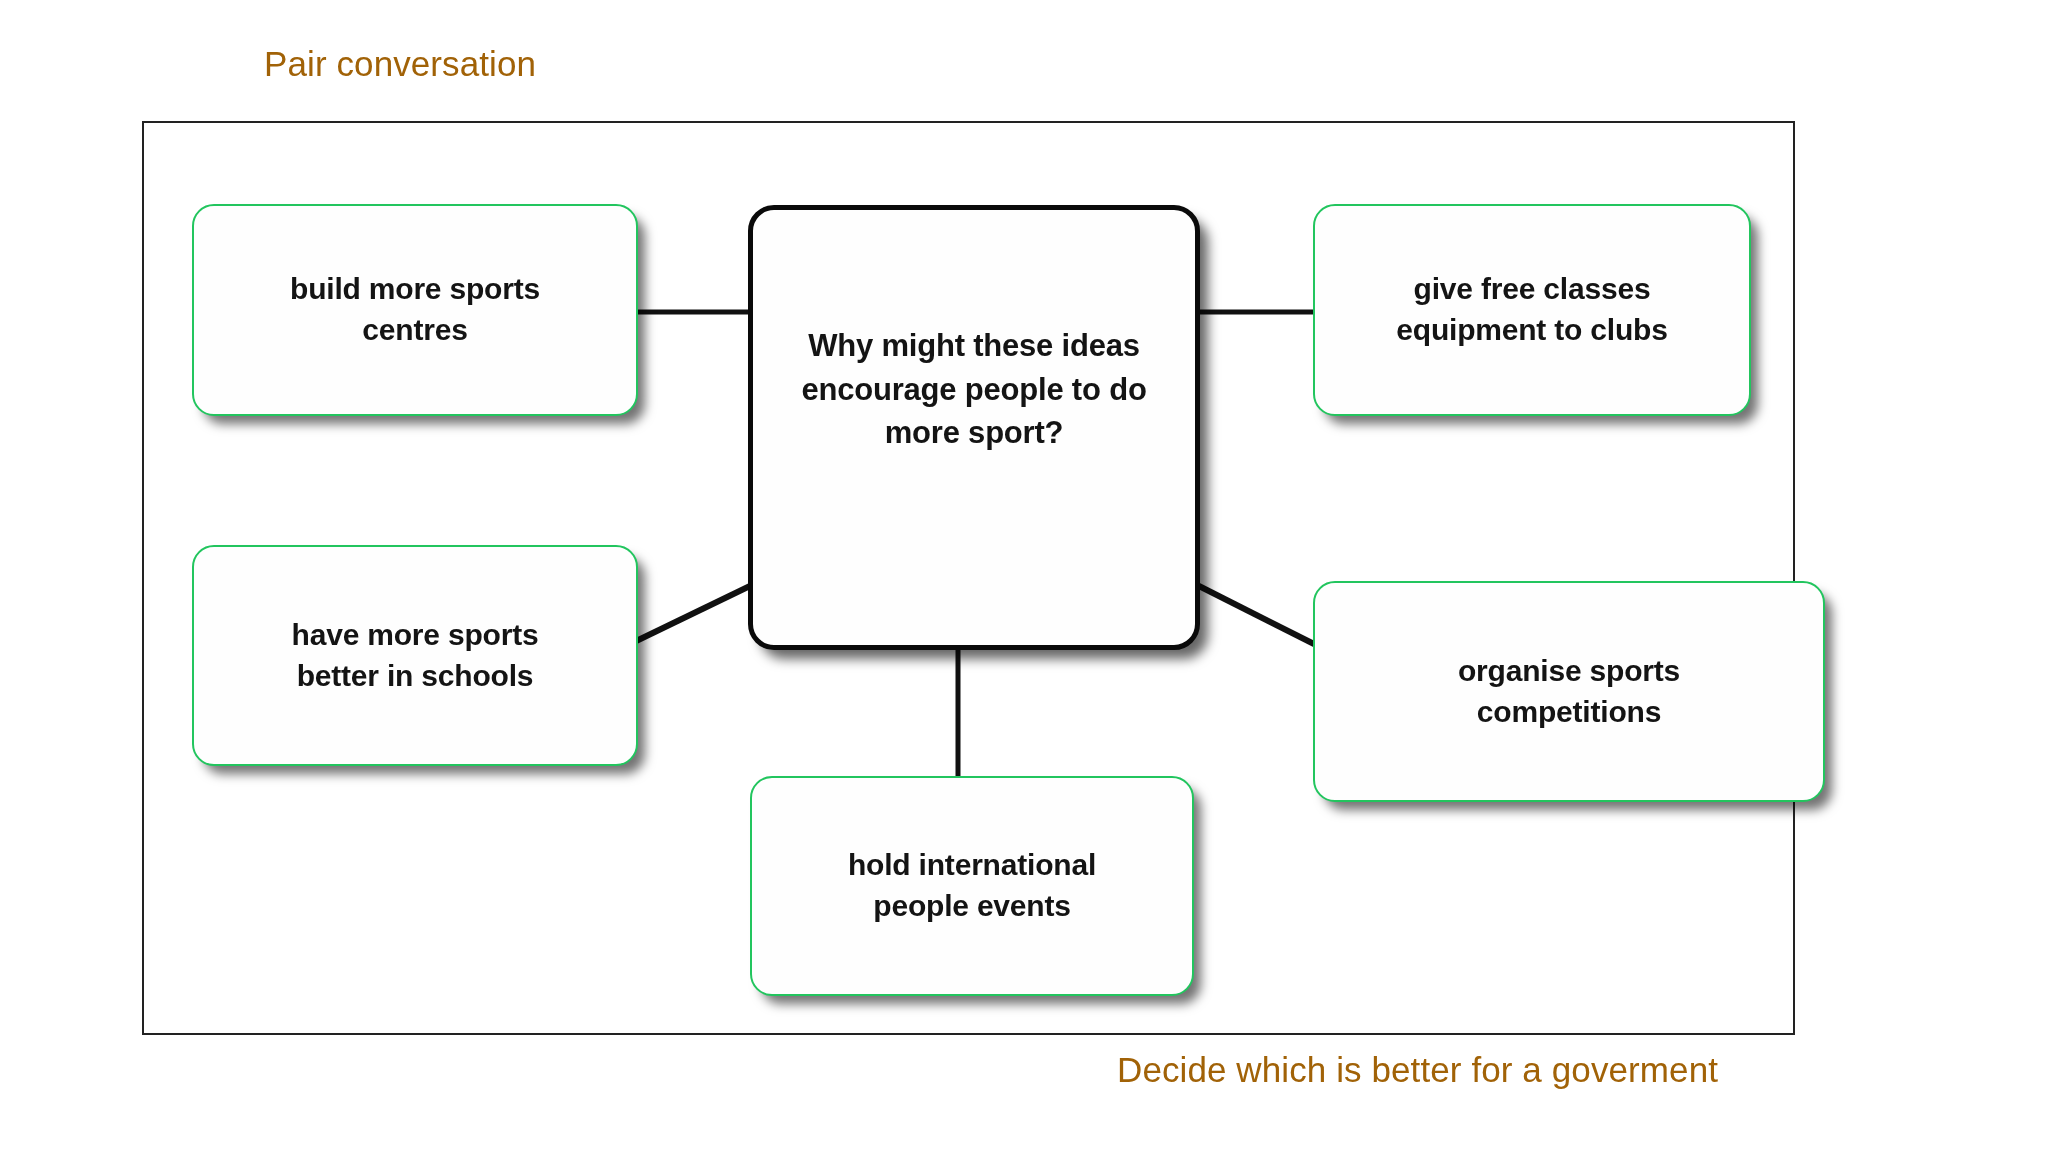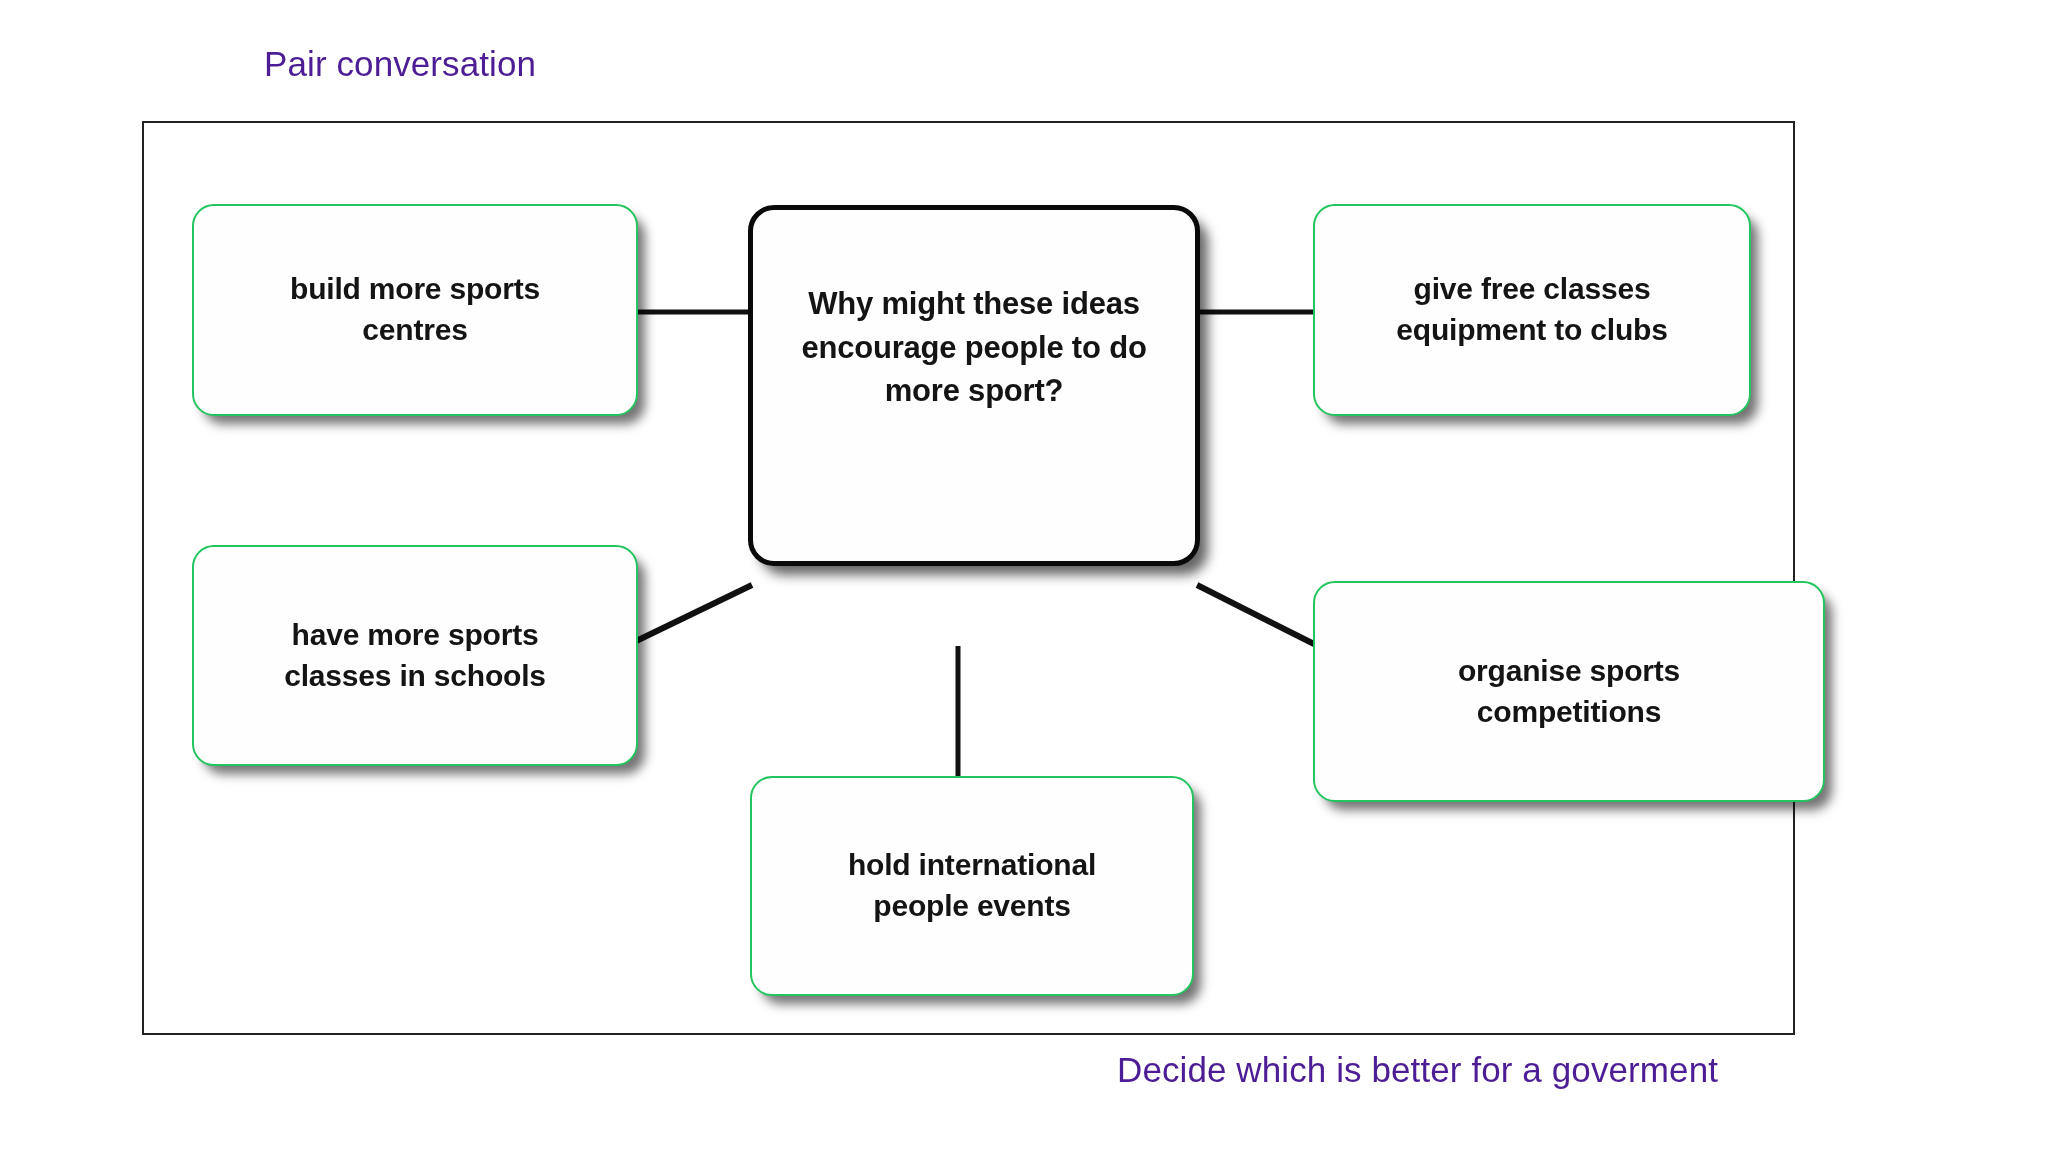--- a/index.html
+++ b/index.html
@@ -12,21 +12,21 @@
     height: 1152px;
     position: relative;
     overflow: hidden;
     font-family: "Liberation Sans", sans-serif;
     -webkit-font-smoothing: antialiased;
   }
 
   
   .caption {
     position: absolute;
-    color: #4c1d95;
+    color: #a16207;
     font-family: "Liberation Sans", sans-serif;
     font-weight: 400;
     white-space: nowrap;
     letter-spacing: 0.1px;
   }
   #title-caption {
     left: 264px;
     top: 44px;
     font-size: 35px;
   }
@@ -90,21 +90,21 @@
   #node-free-equipment  { left: 1313px; top: 204px; width: 438px; height: 212px; }
   #node-school-classes  { left: 192px;  top: 545px; width: 446px; height: 221px; }
   #node-competitions    { left: 1313px; top: 545px; width: 512px; height: 221px; margin-top: 36px; }
   #node-intl-events     { left: 750px;  top: 776px; width: 444px; height: 220px; }
 
   
   #node-central {
     left: 748px;
     top: 205px;
     width: 452px;
-    height: 361px;
+    height: 445px;
     border: 5px solid #0a0a0a;
     border-radius: 26px;
     font-size: 31px;
     line-height: 1.4;
     box-shadow: 10px 11px 12px -2px rgba(0,0,0,0.6);
     z-index: 4;
   }
   #node-central .node-text {
     transform: translateY(-38px);
   }
@@ -134,21 +134,21 @@
 centres</span>
 </div>
 
 <div class="node" id="node-free-equipment">
   <span class="node-text">give free classes
 equipment to clubs</span>
 </div>
 
 <div class="node" id="node-school-classes">
   <span class="node-text">have more sports
-classes in schools</span>
+better in schools</span>
 </div>
 
 <div class="node" id="node-competitions">
   <span class="node-text">organise sports
 competitions</span>
 </div>
 
 <div class="node" id="node-intl-events">
   <span class="node-text">hold international
 people events</span>

